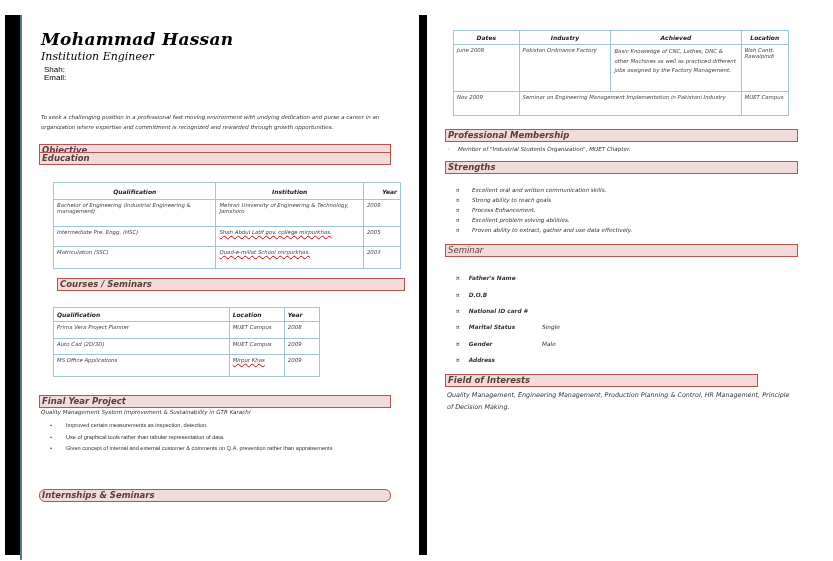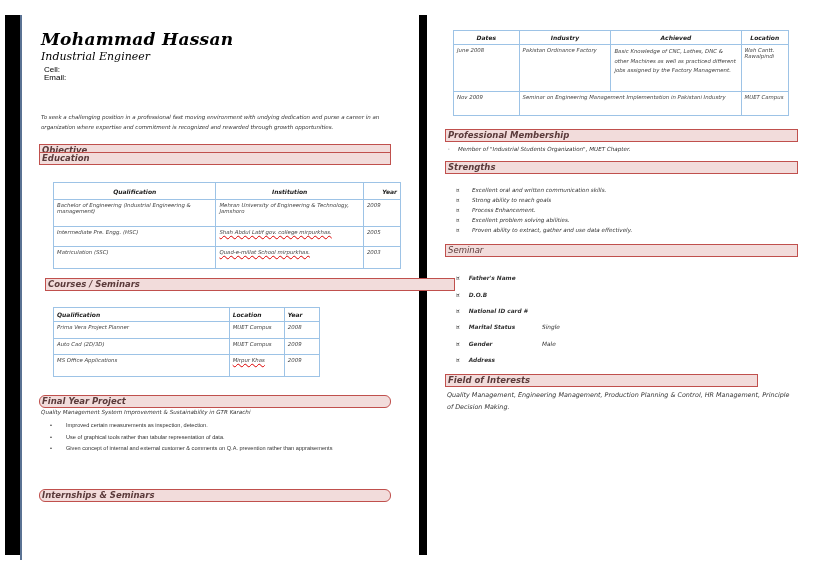--- a/index.html
+++ b/index.html
@@ -32,22 +32,22 @@
 </style>
 </head>
 <body>
 
 <div class="frame">
   <div class="page-left"></div>
   <div class="page-right"></div>
 </div>
 
 <div class="abs name">Mohammad Hassan</div>
-<div class="abs title">Industrial Engineer</div>
-<div class="abs contact" style="top:65px">Cell:</div>
+<div class="abs title">Institution Engineer</div>
+<div class="abs contact" style="top:65px">Shah:</div>
 <div class="abs contact" style="top:73px">Email:</div>
 
 <div class="section-head" style="left:39px; top:100px; width:352px;margin-top:44px;">Objective</div>
 <div class="abs body-text" style="left:41px; top:113px; width:352px; font-size:5.5px; line-height:9.5px;">To seek a challenging position in a professional fast moving environment with undying dedication and purse a career in an organization where expertise and commitment is recognized and rewarded through growth opportunities.</div>
 
 <div class="section-head" style="left:39px; top:152px; width:352px;">Education</div>
 
 <table class="grid" style="left:53px; top:182px; width:348px;">
   <tbody>
       <tr style="height:17px;">
@@ -66,21 +66,21 @@
     <td>2005</td>
   </tr>
   <tr style="height:22px;">
     <td>Matriculation (SSC)</td>
     <td class="spell">Quad-e-millat School mirpurkhas.</td>
     <td>2003</td>
   </tr>
 </tbody>
   </table>
 
-<div class="section-head" style="left:45px; top:278px; width:410px;">Courses / Seminars</div>
+<div class="section-head" style="left:57px; top:278px; width:348px;">Courses / Seminars</div>
 
 <table class="grid courses" style="left:53px; top:307px; width:267px;">
   <tbody>
       <tr style="height:14px;">
     <th style="width:168px">Qualification</th>
     <th style="width:48px">Location</th>
     <th style="width:28px">Year</th>
   </tr>
   <tr style="height:17px;">
     <td>Prima Vera Project Planner</td>
@@ -93,21 +93,21 @@
     <td>2009</td>
   </tr>
   <tr style="height:22px;">
     <td>MS Office Applications</td>
     <td class="spell">Mirpur Khas</td>
     <td>2009</td>
   </tr>
 </tbody>
   </table>
 
-<div class="section-head" style="left:39px; top:395px; width:352px;border-radius:6px;">Final Year Project</div>
+<div class="section-head" style="left:39px; top:395px; width:352px;">Final Year Project</div>
 <div class="abs body-text" style="left:41px; top:408px;">Quality Management System Improvement &amp; Sustainability in GTR Karachi</div>
 <ul class="bul proj" style="left:50px; top:420px; width:345px;">
   <li><span class="mk">•</span><span>Improved certain measurements as inspection, detection.</span></li>
   <li><span class="mk">•</span><span>Use of graphical tools rather than tabular representation of data.</span></li>
   <li><span class="mk">•</span><span>Given concept of internal and external customer &amp; comments on Q.A. prevention rather than appraisements</span></li>
 </ul>
 
 <div class="section-head" style="left:39px; top:489px; width:352px;border-radius:6px;">Internships &amp; Seminars</div>
 
 <table class="grid" style="left:453px; top:30px; width:336px;">

